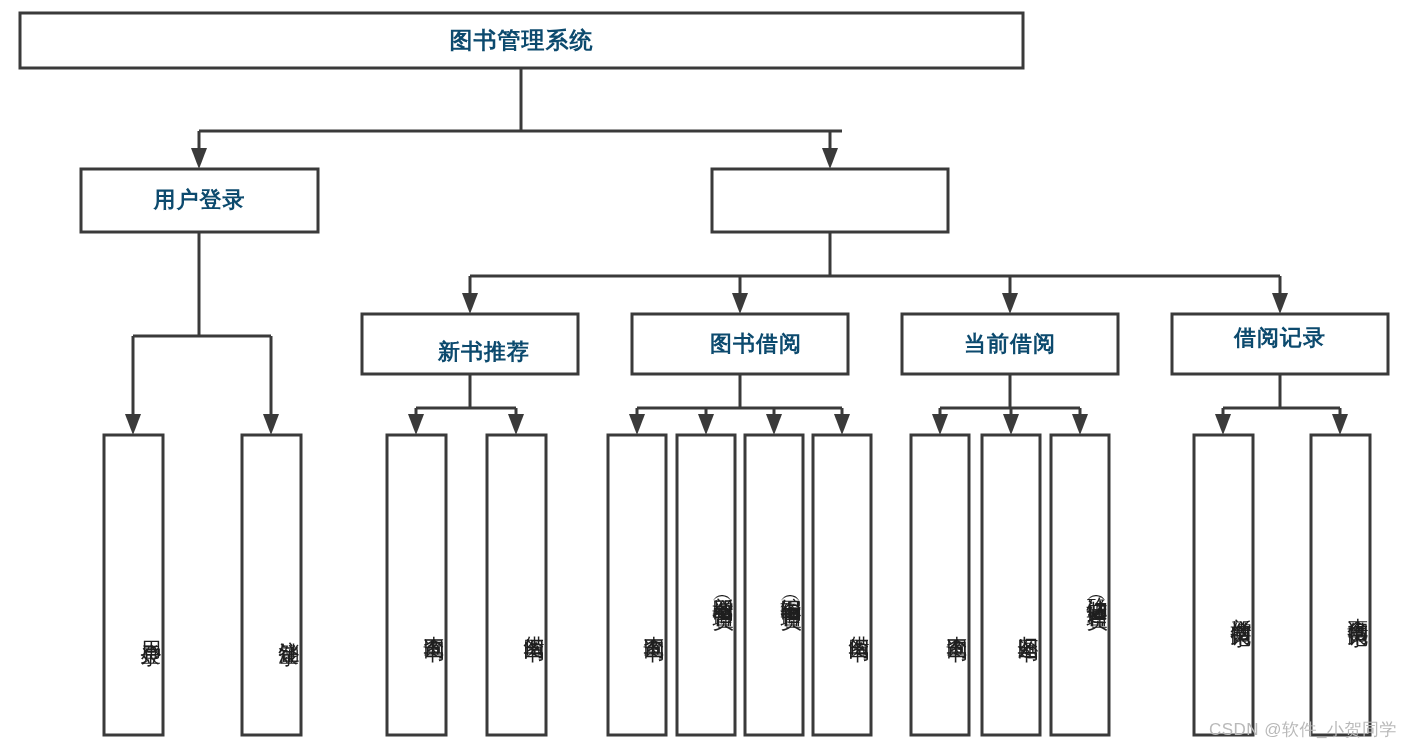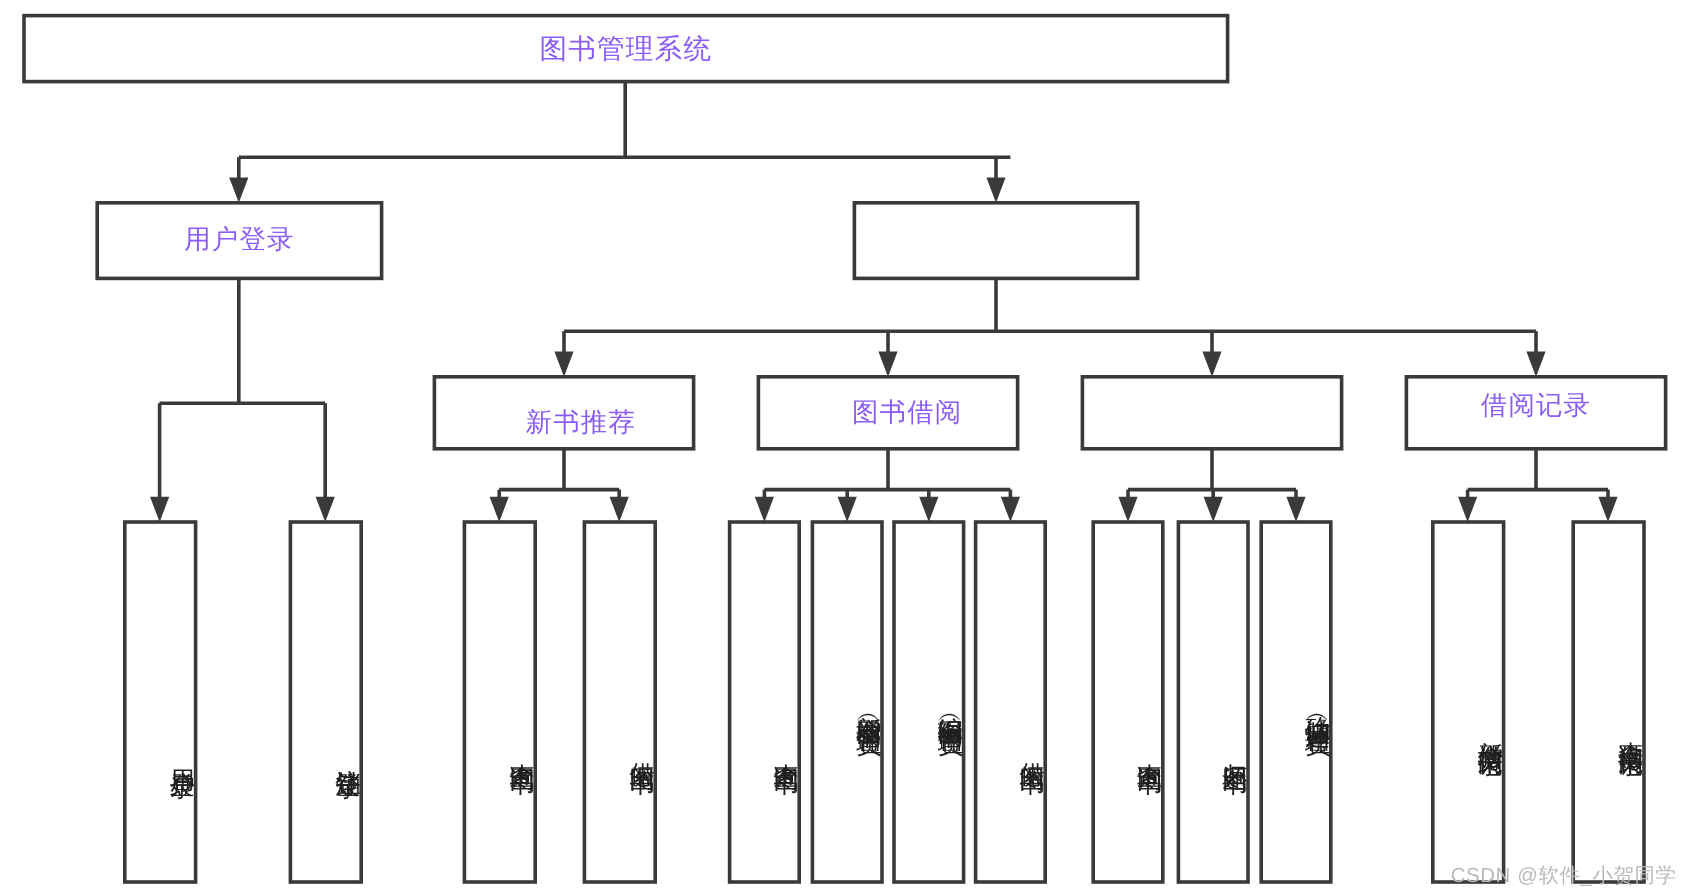--- a/index.html
+++ b/index.html
@@ -36,26 +36,27 @@
     stroke-linecap: butt;
   }
   .arrowhead {
     fill: #3a3a3a;
   }
   .hbox-label {
     position: absolute;
     display: flex;
     align-items: center;
     justify-content: center;
-    color: #8b5cf6;
+    color: #0c4a6e;
     font-size: 22px;
     letter-spacing: 1px;
     line-height: 1.1;
     pointer-events: none;
     white-space: nowrap;
+    font-weight: bold;
   }
   .hbox-label.root {
     font-size: 23px;
   }
   .vbox-label {
     position: absolute;
     display: flex;
     align-items: flex-start;
     justify-content: center;
     color: #1f1f1f;
@@ -181,20 +182,21 @@
     <rect class="nodebox" x="1194" y="435" width="59" height="300"></rect>
     <rect class="nodebox" x="1311" y="435" width="59" height="300"></rect>
   </svg>
 
   <div class="hbox-label root" style="left:20px; top:13px; width:1003px; height:55px;">图书管理系统</div>
 
   <div class="hbox-label" style="left:81px; top:169px; width:237px; height:63px;">用户登录</div>
 
   <div class="hbox-label" style="left:376px; top:314px; width:216px; height:76px;">新书推荐</div>
   <div class="hbox-label" style="left:648px; top:314px; width:216px; height:60px;">图书借阅</div>
+  <div class="hbox-label" style="left:902px; top:314px; width:216px; height:60px;">当前借阅</div>
   <div class="hbox-label" style="left:1172px; top:314px; width:216px; height:48px;">借阅记录</div>
 
   <div class="vbox-label" style="left:104px; top:520px; width:59px; height:215px;">用户登录</div>
   <div class="vbox-label" style="left:242px; top:520px; width:59px; height:215px;">注销登录</div>
   <div class="vbox-label" style="left:387px; top:510px; width:59px; height:225px;">查询图书</div>
   <div class="vbox-label" style="left:487px; top:510px; width:59px; height:225px;">借阅图书</div>
   <div class="vbox-label" style="left:608px; top:510px; width:58px; height:225px;">查询图书</div>
   <div class="vbox-label" style="left:677px; top:443px; width:58px; height:292px;">新增图书（管理员）</div>
   <div class="vbox-label" style="left:745px; top:443px; width:58px; height:292px;">编辑图书（管理员）</div>
   <div class="vbox-label" style="left:813px; top:510px; width:58px; height:225px;">借阅图书</div>

